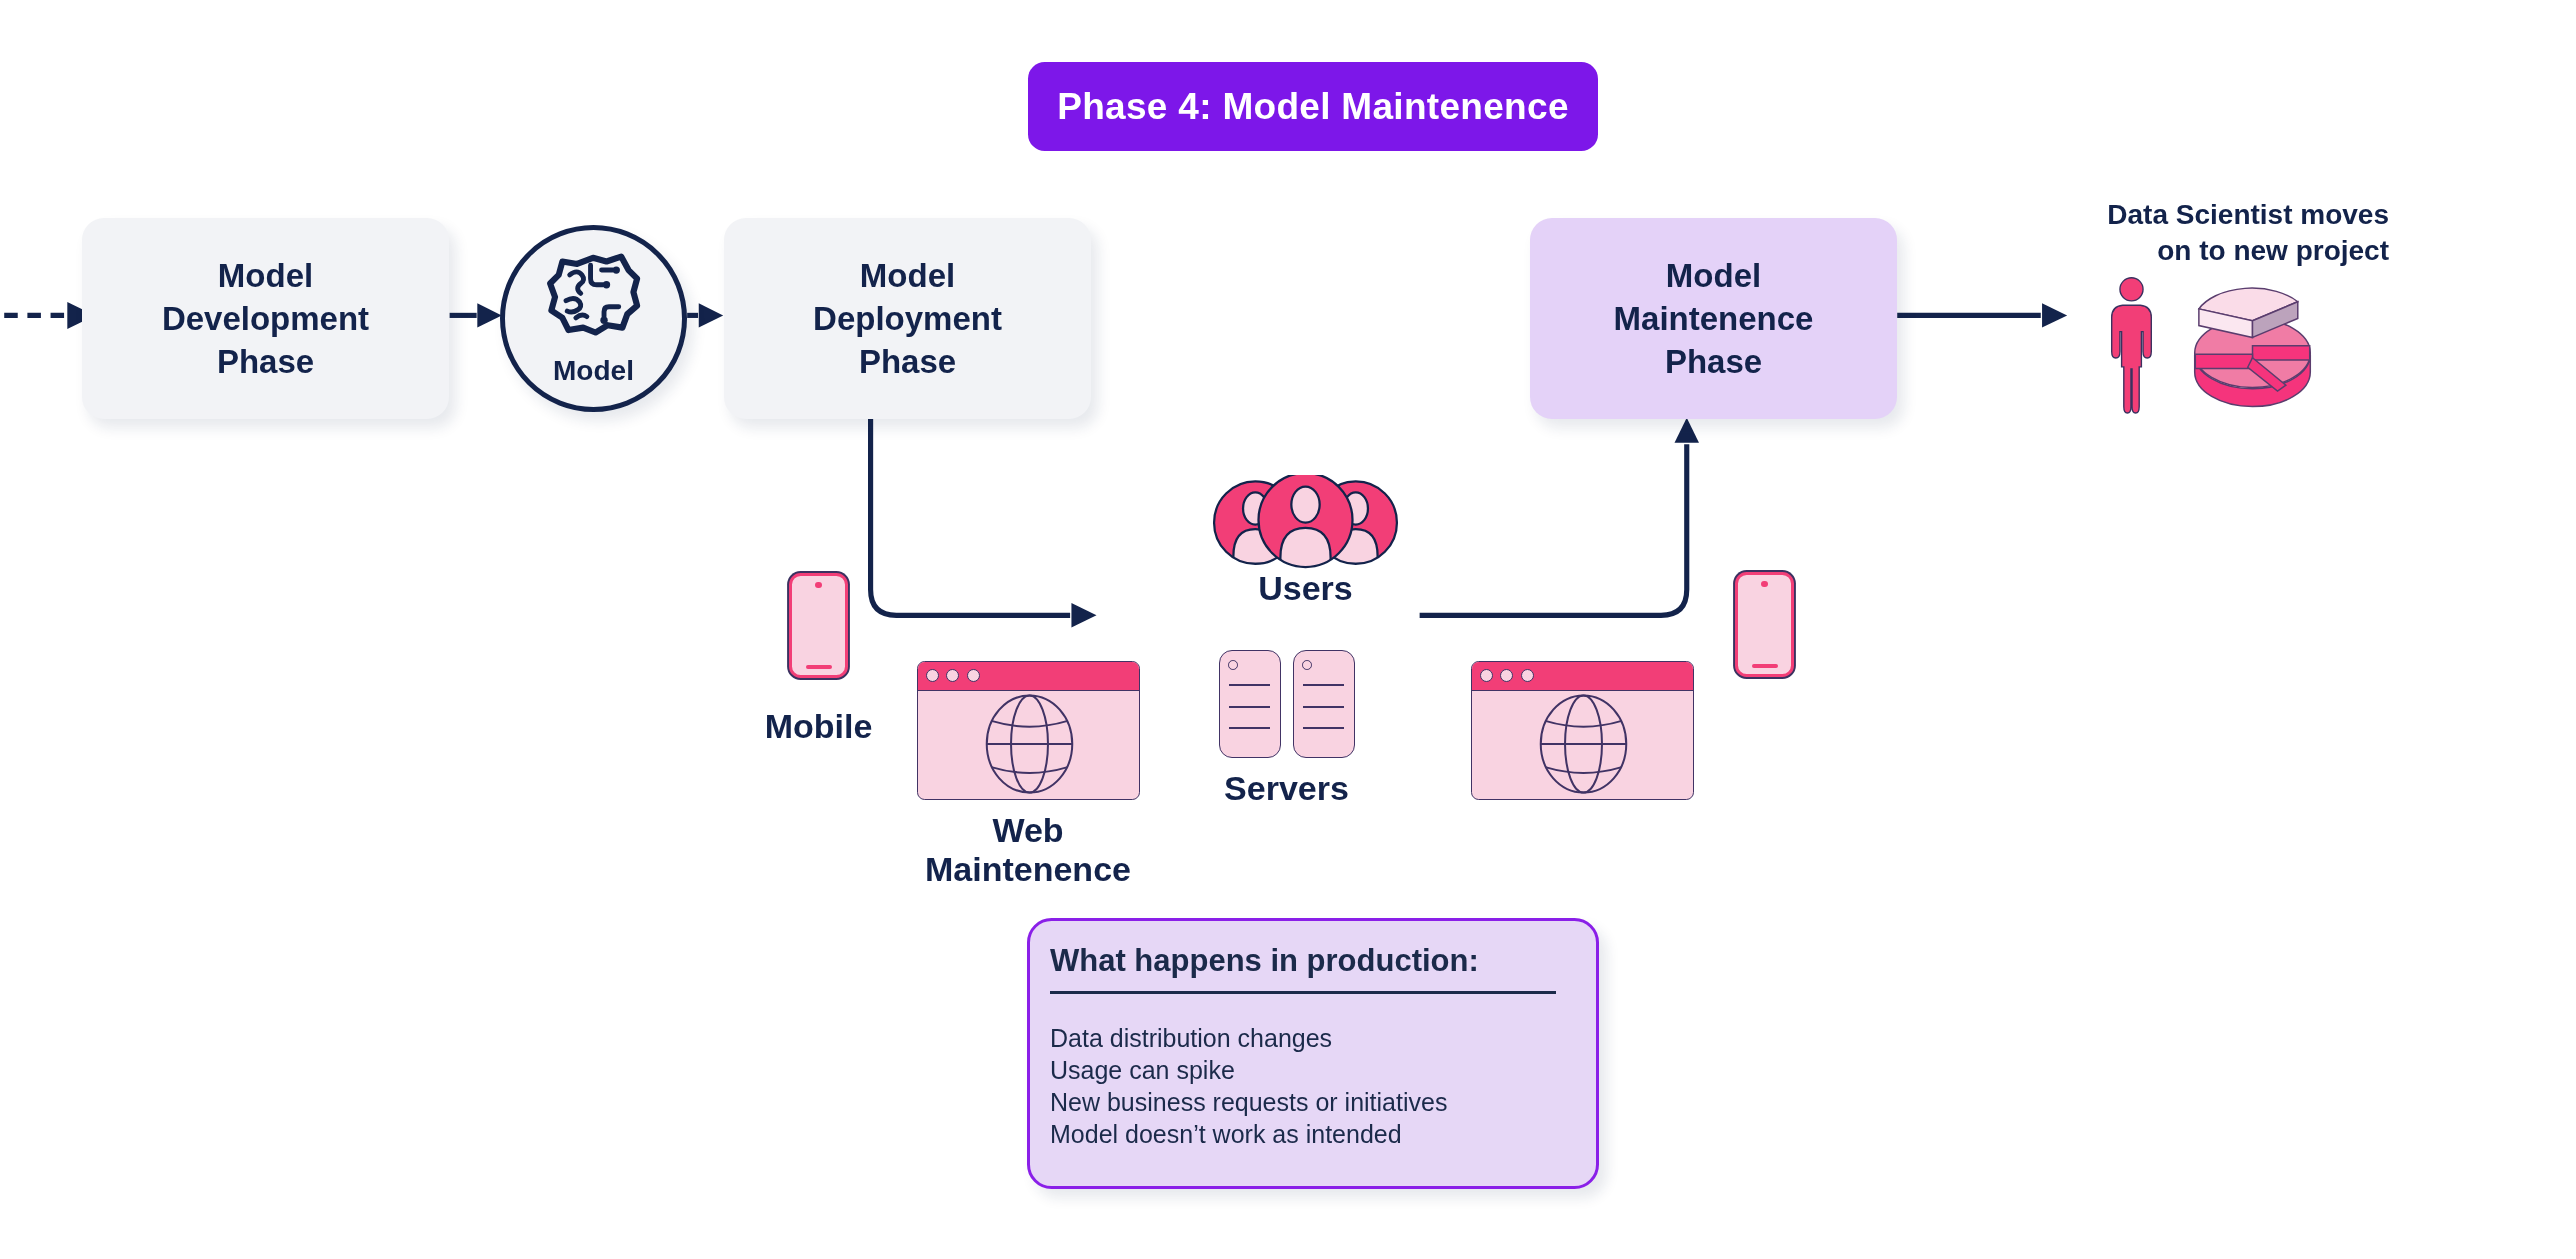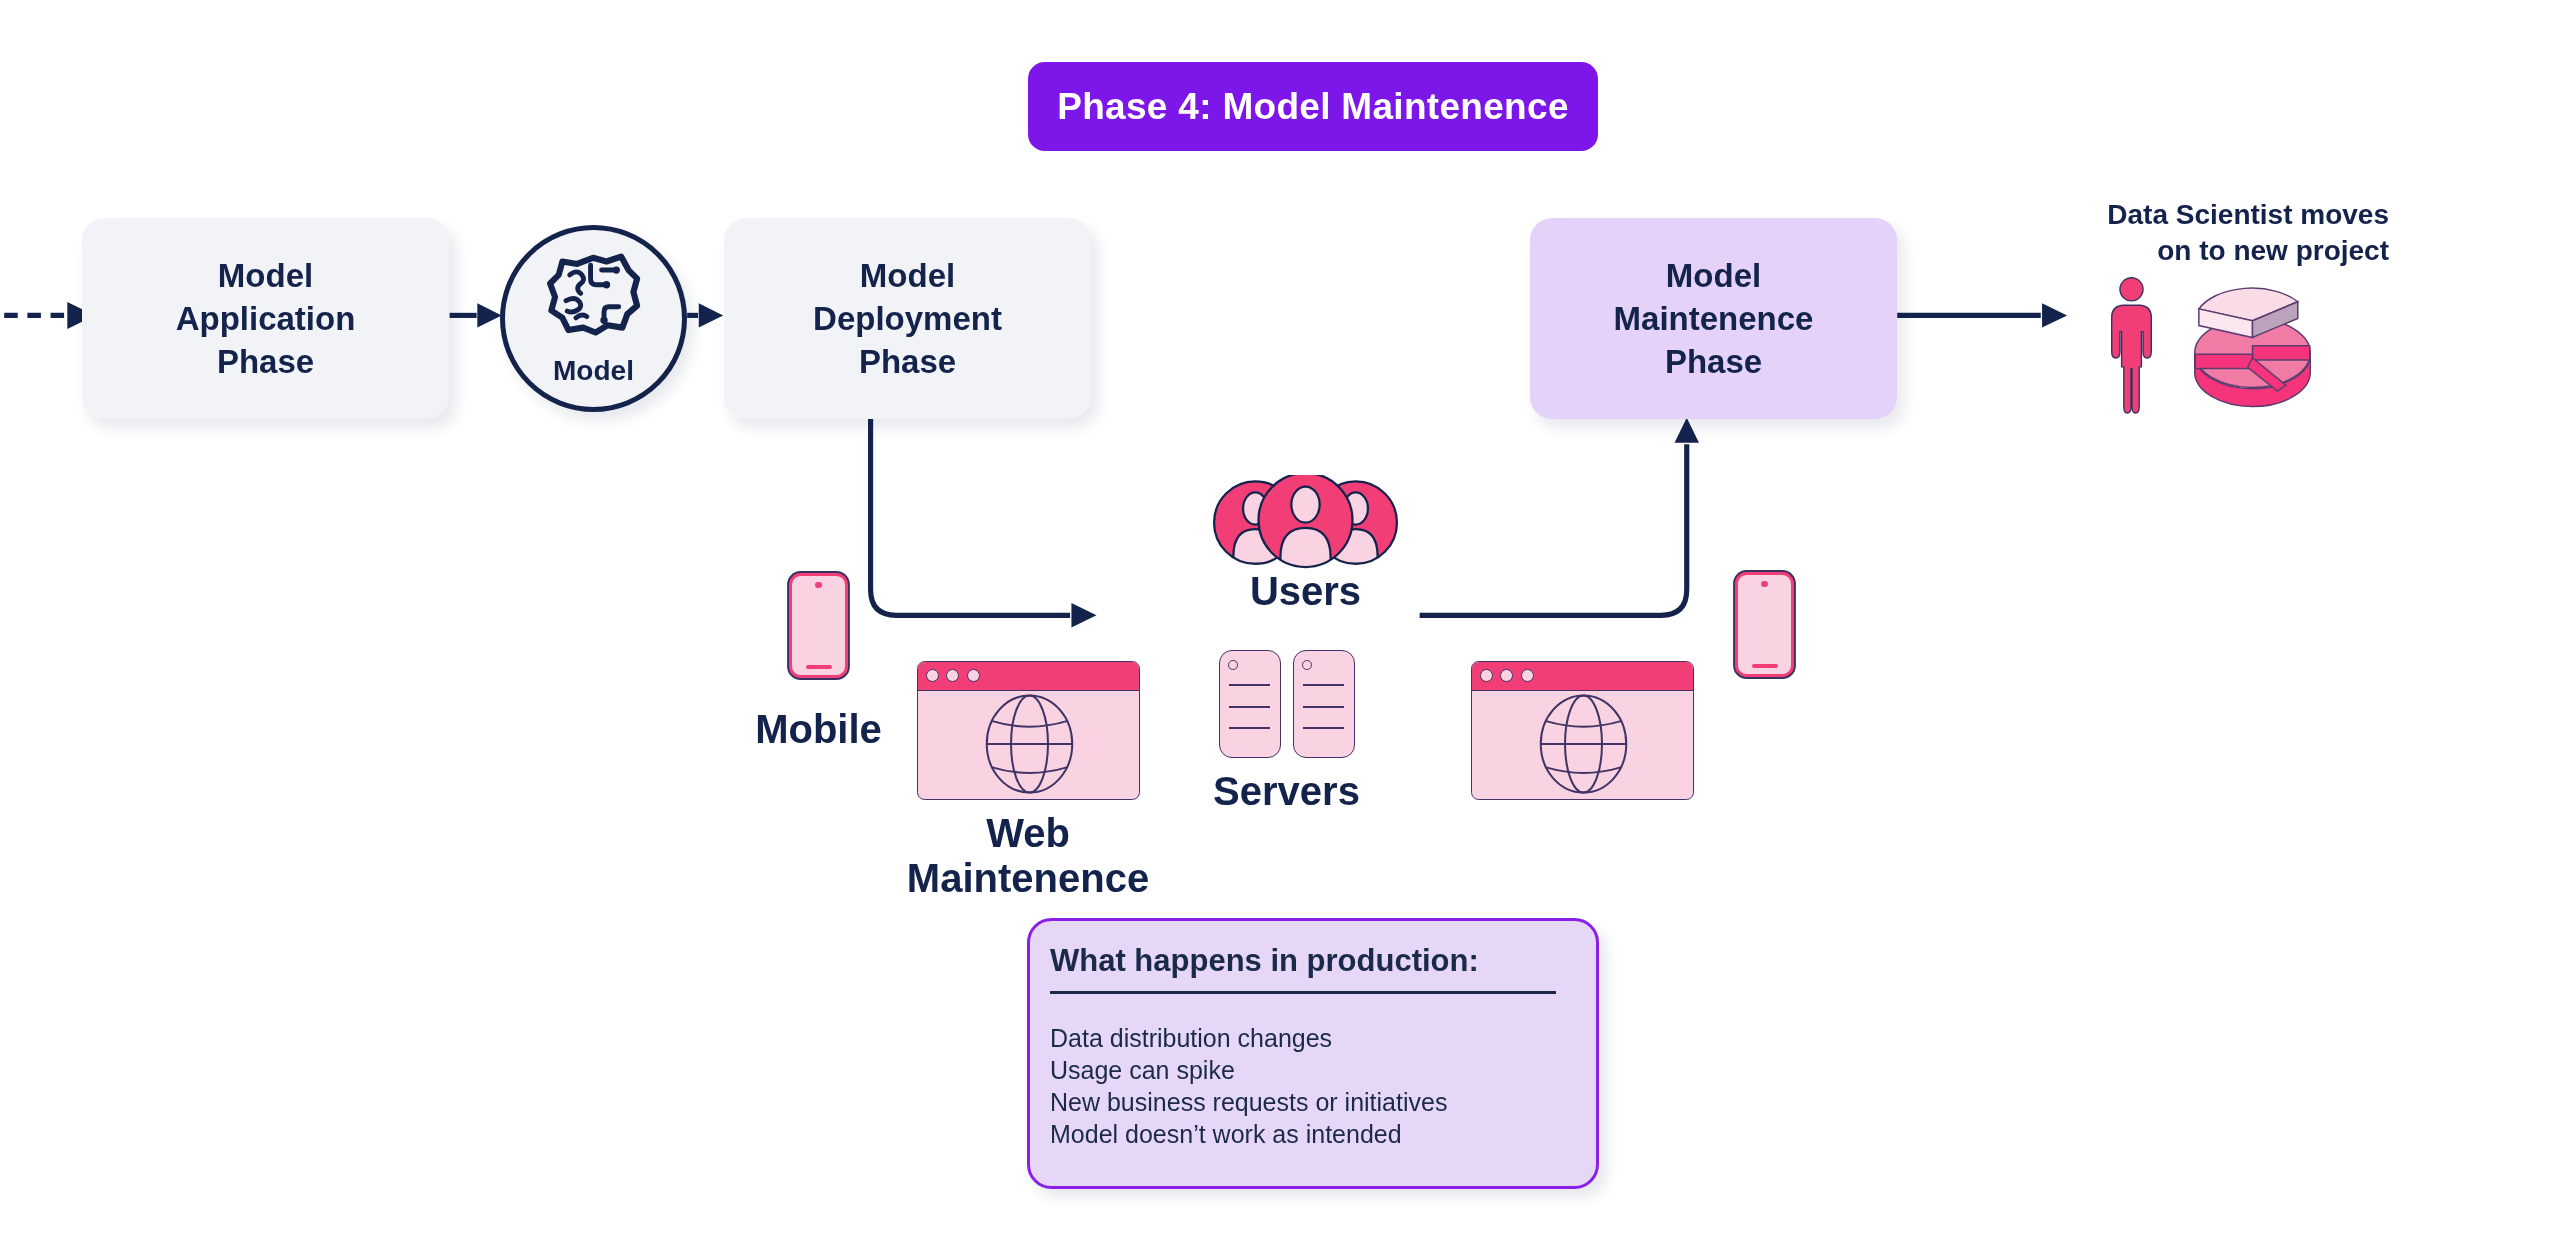--- a/index.html
+++ b/index.html
@@ -20,21 +20,21 @@
   .phase-line{display:block;font-size:33px;line-height:43px;font-weight:700;color:#13234B;}
 
   
   .model-circle{left:500px;top:225px;width:187px;height:187px;border-radius:50%;
                 background:#F2F3F6;border:5.8px solid #13234B;box-sizing:border-box;
                 box-shadow:6.4px 9px 14px rgba(20,35,75,0.10);}
   .model-label{left:500px;top:355px;width:187px;text-align:center;
                font-size:28px;font-weight:700;color:#13234B;}
 
   
-  .icon-label{font-size:40px;font-weight:700;color:#13234B;text-align:center;}
+  .icon-label{font-size:34px;font-weight:700;color:#13234B;text-align:center;}
 
   
   .phone{width:59px;height:105px;background:#F9D3E1;border:3.2px solid #F23E77;border-radius:11.6px;
          box-sizing:border-box;box-shadow:0 0 0 1.9px #3A3160;}
   .phone .cam{position:absolute;left:50%;top:5.8px;width:6.4px;height:6.4px;margin-left:-3.2px;
               border-radius:50%;background:#F23E77;}
   .phone .bar{position:absolute;left:50%;bottom:6.4px;width:26px;height:3.9px;margin-left:-13px;
               border-radius:1.9px;background:#F23E77;}
 
   
@@ -90,21 +90,21 @@
     </g>
   </svg>
 
   <div class="abs banner">
     <span class="banner-text">Phase 4: Model Maintenence</span>
   </div>
 
   <div class="abs phase-box" style="left:82px;top:218px;">
     <div>
       <span class="phase-line">Model</span>
-      <span class="phase-line">Application</span>
+      <span class="phase-line">Development</span>
       <span class="phase-line">Phase</span>
     </div>
   </div>
 
   <div class="abs phase-box" style="left:724px;top:218px;">
     <div>
       <span class="phase-line">Model</span>
       <span class="phase-line">Deployment</span>
       <span class="phase-line">Phase</span>
     </div>

